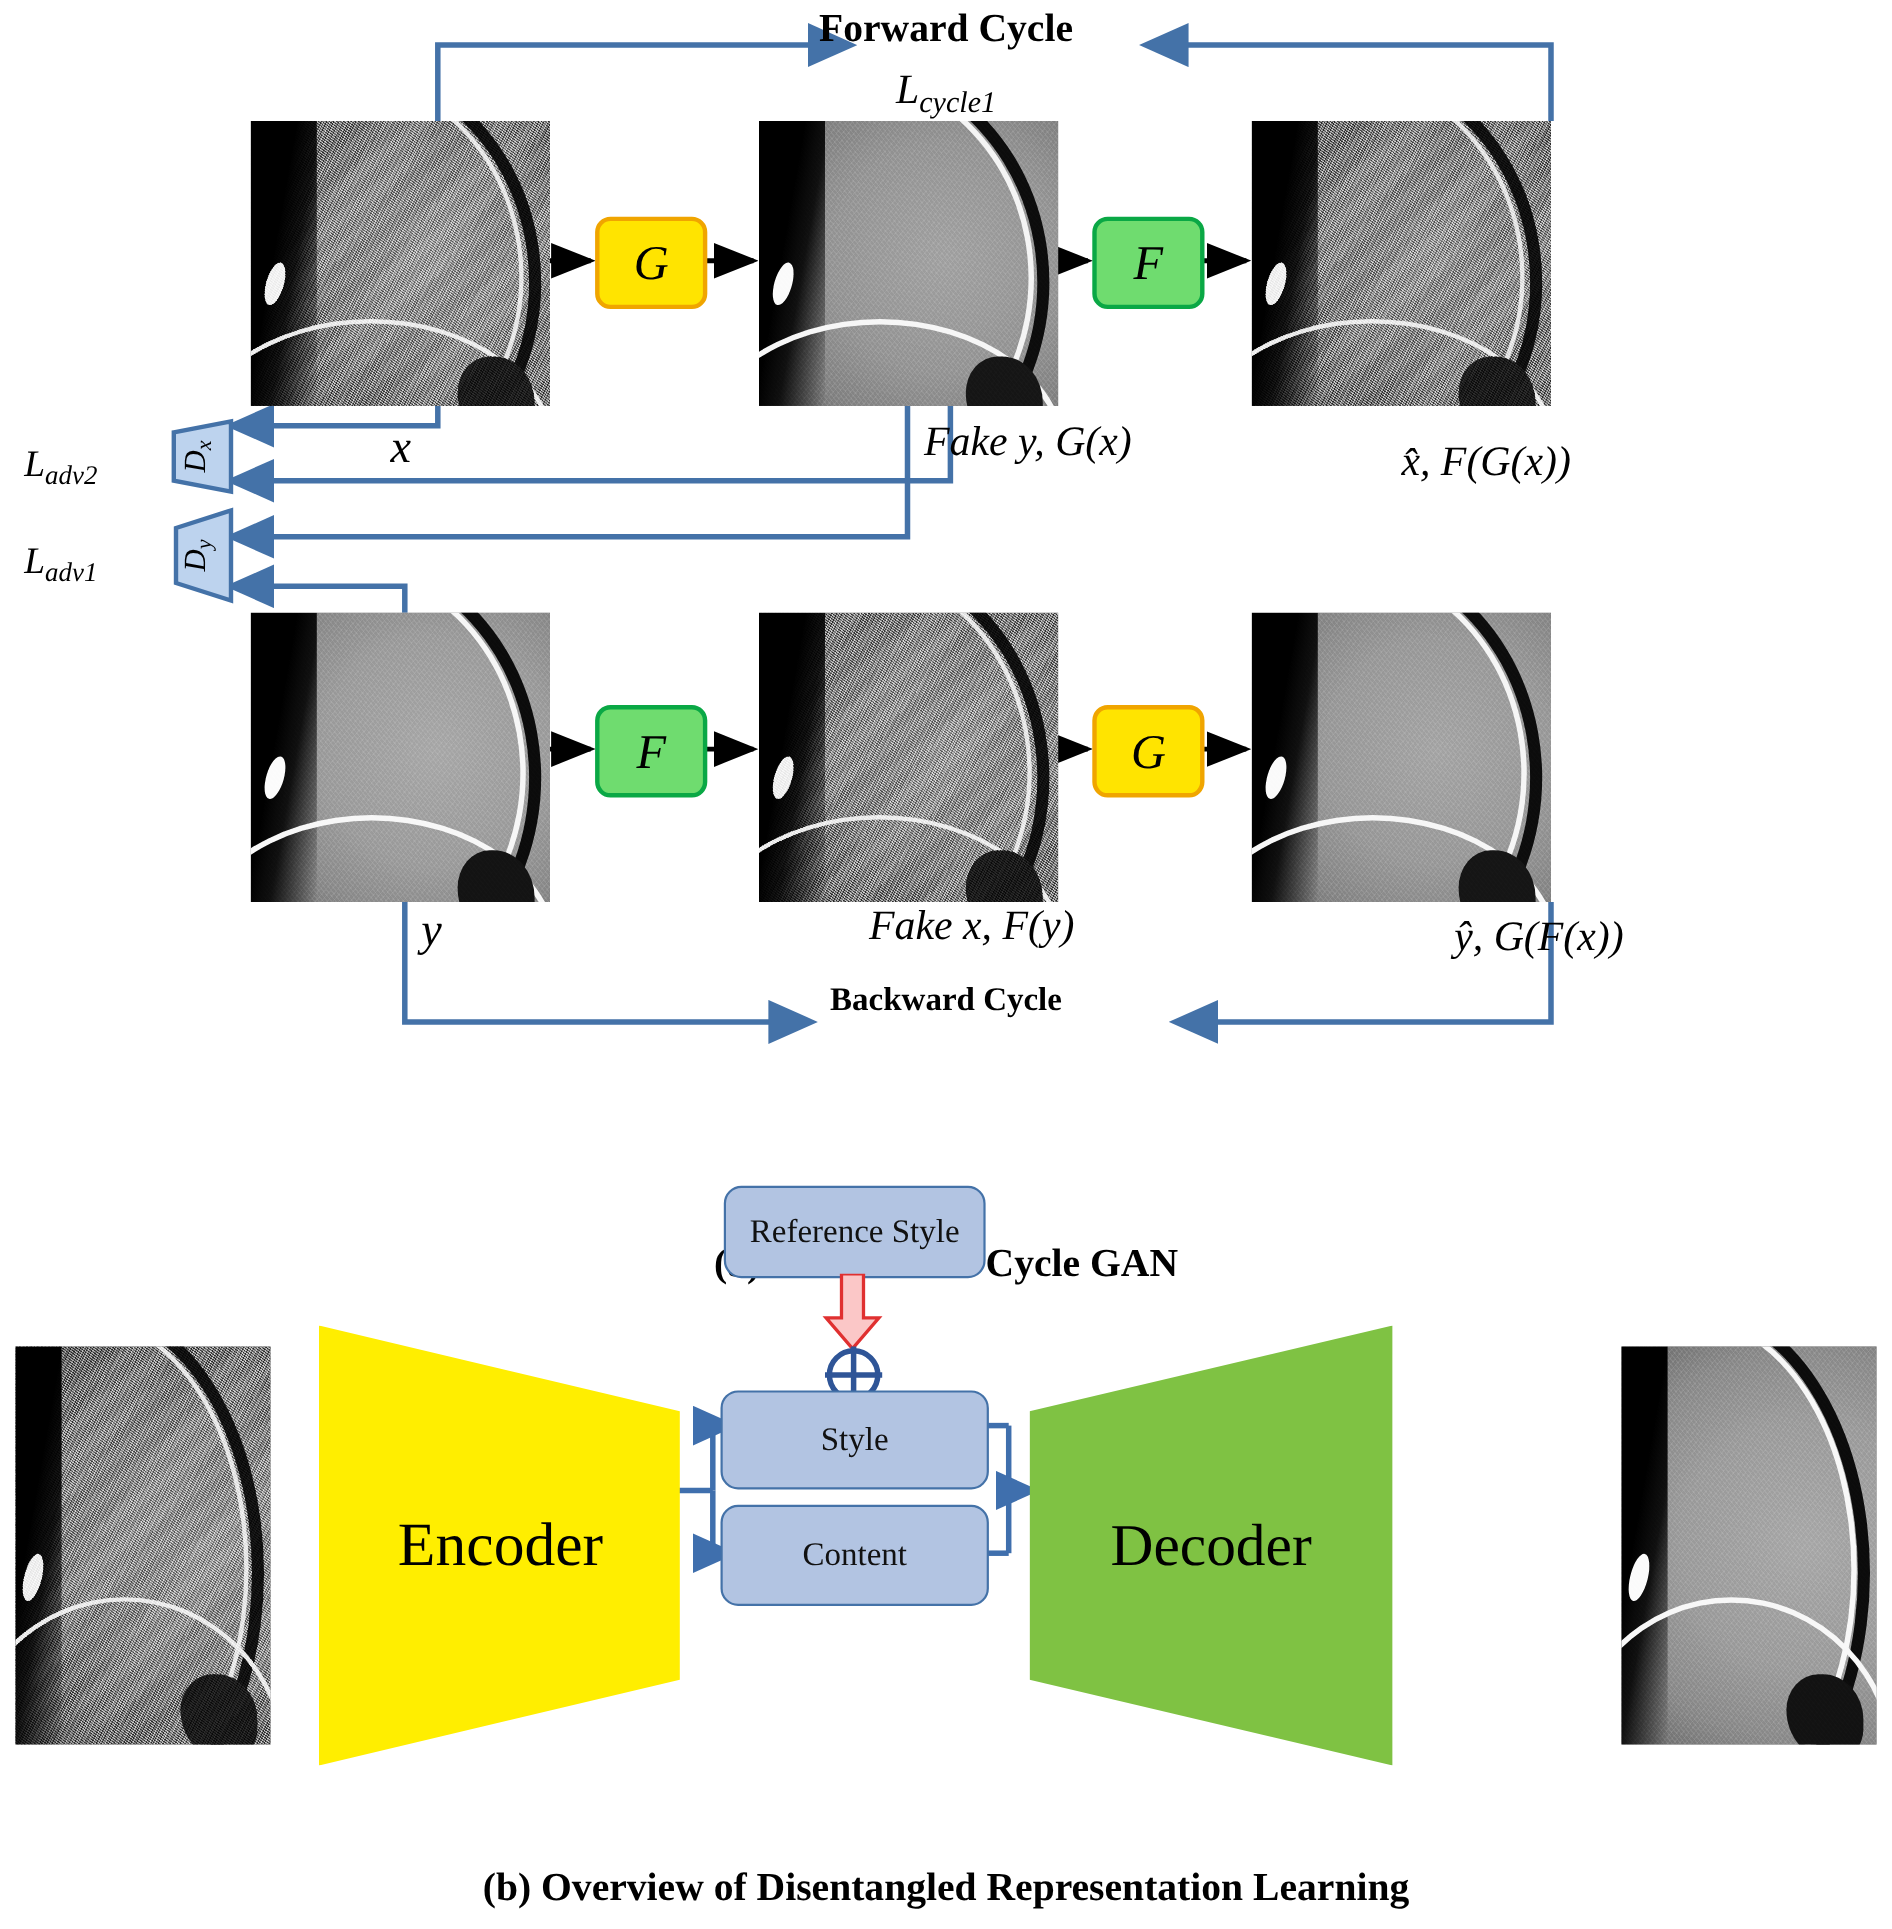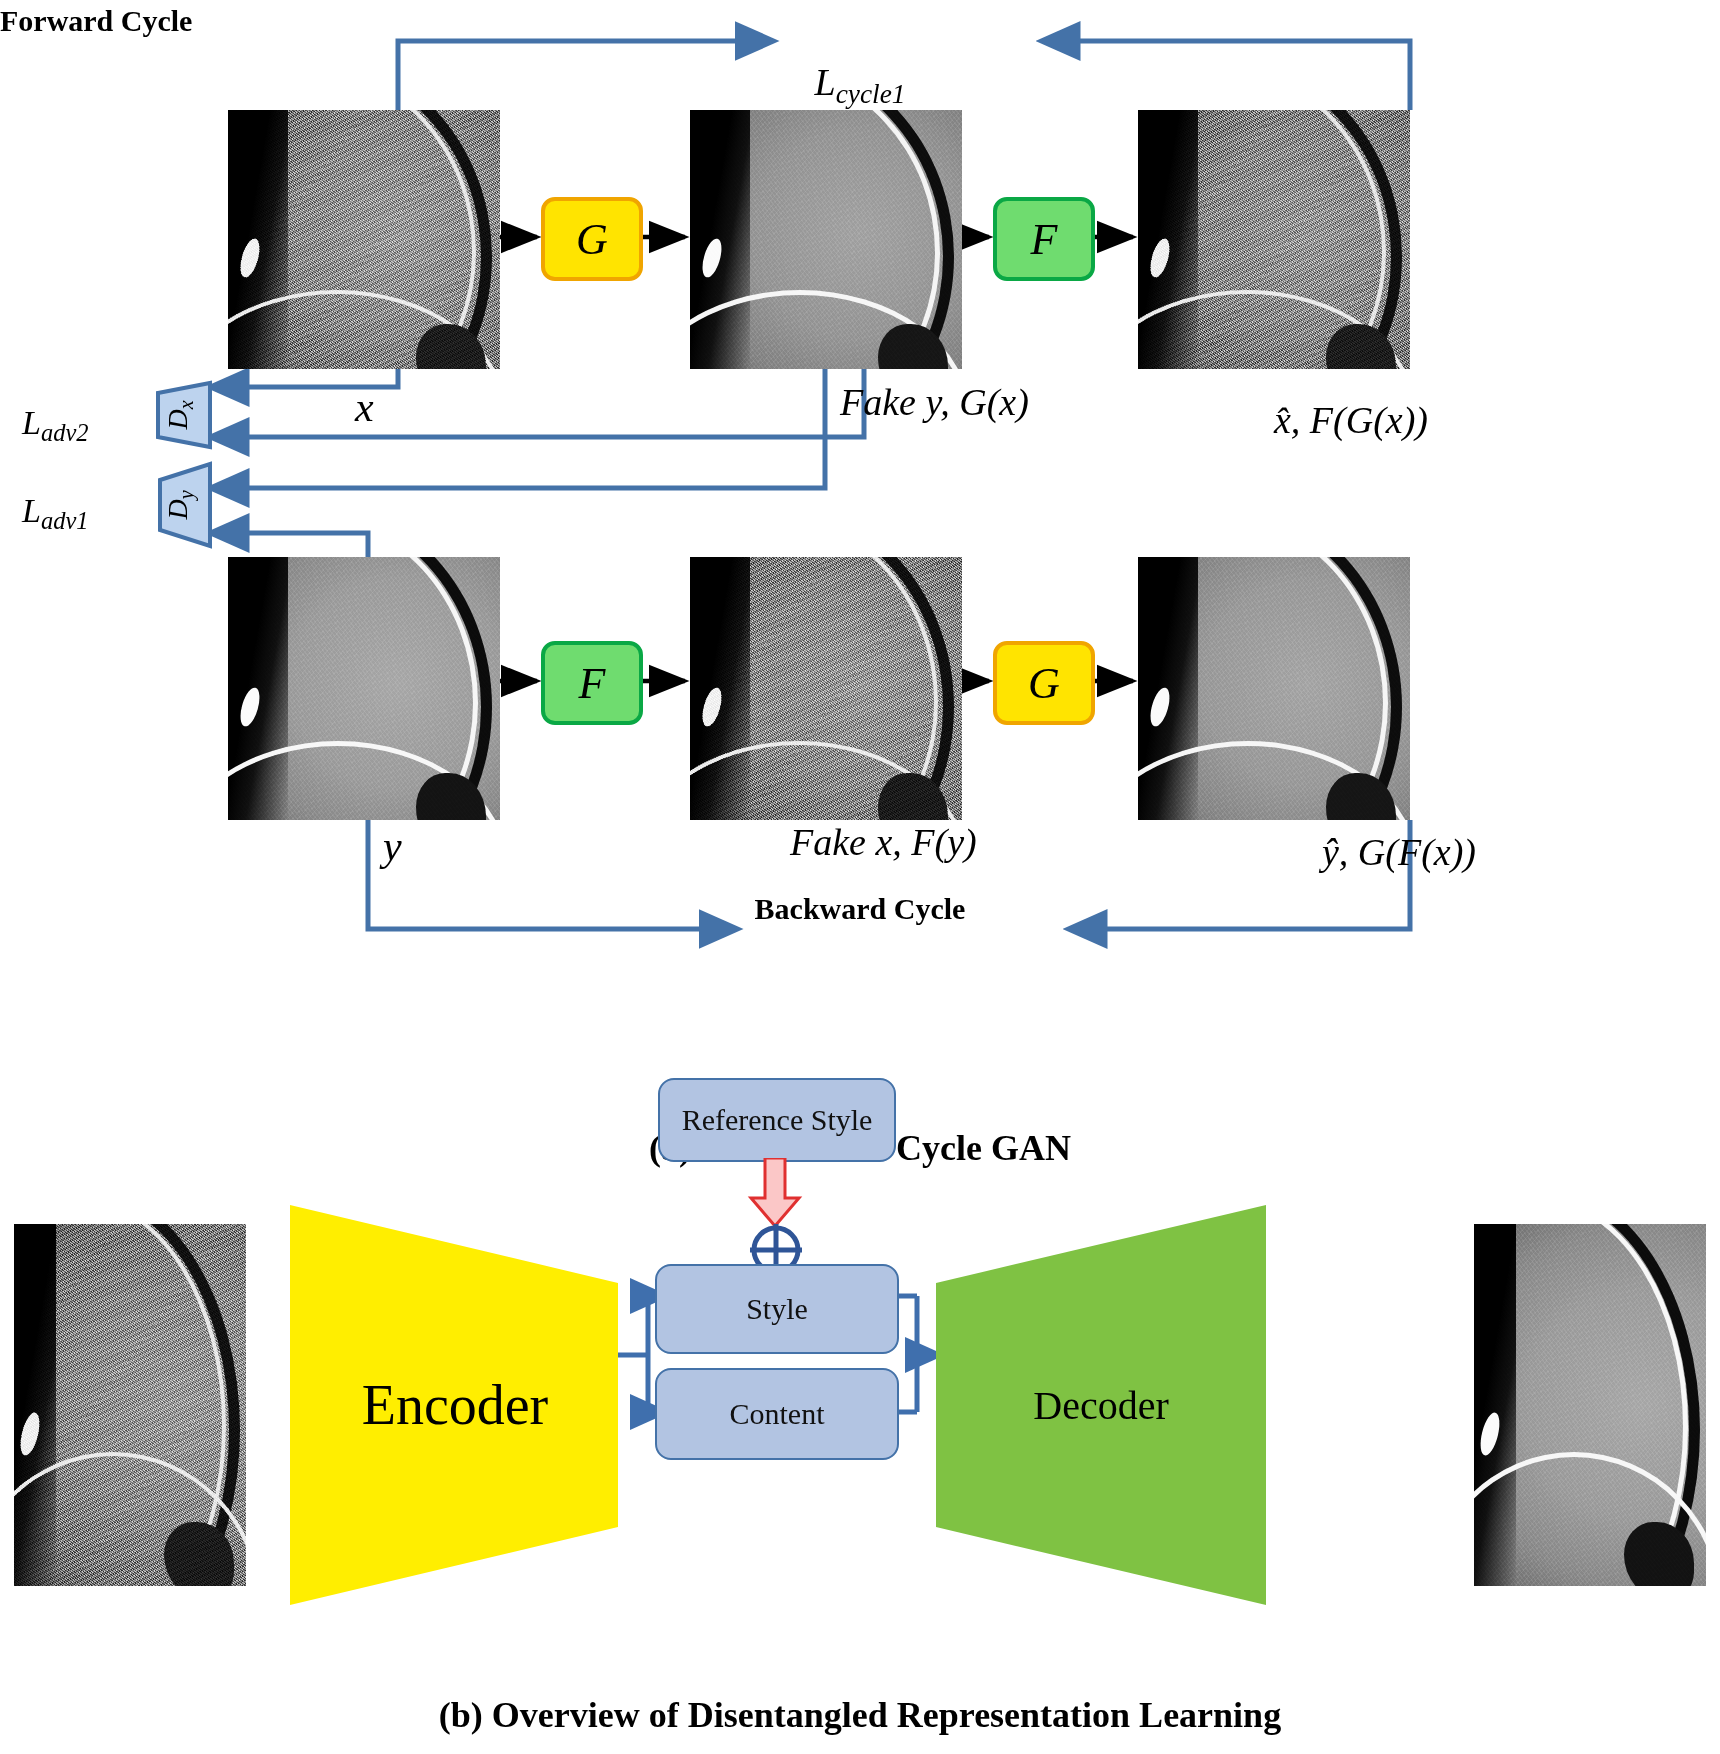--- a/index.html
+++ b/index.html
@@ -123,21 +123,21 @@
     </g>
     <g stroke="#3f6fad" stroke-width="5" fill="none">
       <path d="M893,1296 L917,1296"></path>
       <path d="M917,1296 L917,1355"></path>
       <path d="M893,1412 L917,1412"></path>
       <path d="M917,1412 L917,1355"></path>
       <path d="M917,1355 L940,1355" marker-end="url(#bluearrowsm)"></path>
     </g>
   </svg>
 
-  <div class="bold" style="left:0;top:4px;width:1720px;font-size:30px;">
+  <div class="bold" style="left:0;top:4px;width:1720px;text-align:center;font-size:36px;">
     <span>Forward Cycle</span>
   </div>
   <div class="math" style="left:0;top:60px;width:1720px;text-align:center;font-size:38px;">
     <span>L</span><span class="sub">cycle1</span>
   </div>
 
   <div class="ct" style="left:228px;top:110px;width:272px;height:259px;">
     <div class="noise" style="background:radial-gradient(circle at 62% 48%, #9e9e9e 0%, #8e8e8e 48%, #7d7d7d 72%, #5a5a5a 100%);"></div>
     <div class="dark"></div>
     <div class="ribdark" style="left:-118px;top:-60px;width:360px;height:392px;border-color:#101010;border-width:11px;"></div>
@@ -300,21 +300,21 @@
     </svg>
     <div class="plabel" style="font-size:56px;">
       <span>Encoder</span>
     </div>
   </div>
 
   <div class="poly" style="left:936px;top:1205px;width:330px;height:400px;">
     <svg width="330" height="400" viewBox="0 0 330 400" style="display:block;">
       <polygon points="0,78 330,0 330,400 0,322" fill="#7fc243"></polygon>
     </svg>
-    <div class="plabel" style="font-size:40px;">
+    <div class="plabel" style="font-size:54px;">
       <span>Decoder</span>
     </div>
   </div>
 
   <div class="ct" style="left:14px;top:1224px;width:232px;height:362px;">
     <div class="noise" style="background:radial-gradient(circle at 72% 50%, #9d9d9d 0%, #8f8f8f 46%, #7e7e7e 74%, #5c5c5c 100%);"></div>
     <div class="dark" style="width:18%;"></div>
     <div class="ribdark" style="left:-96px;top:-40px;width:300px;height:470px;border-color:#111;border-width:11px;"></div>
     <div class="rib" style="left:-88px;top:-28px;width:292px;height:452px;border-color:#e9e9e9;border-width:4px;"></div>
     <div class="rib" style="left:-50px;top:228px;width:290px;height:300px;border-color:#ececec;border-width:4px;"></div>

